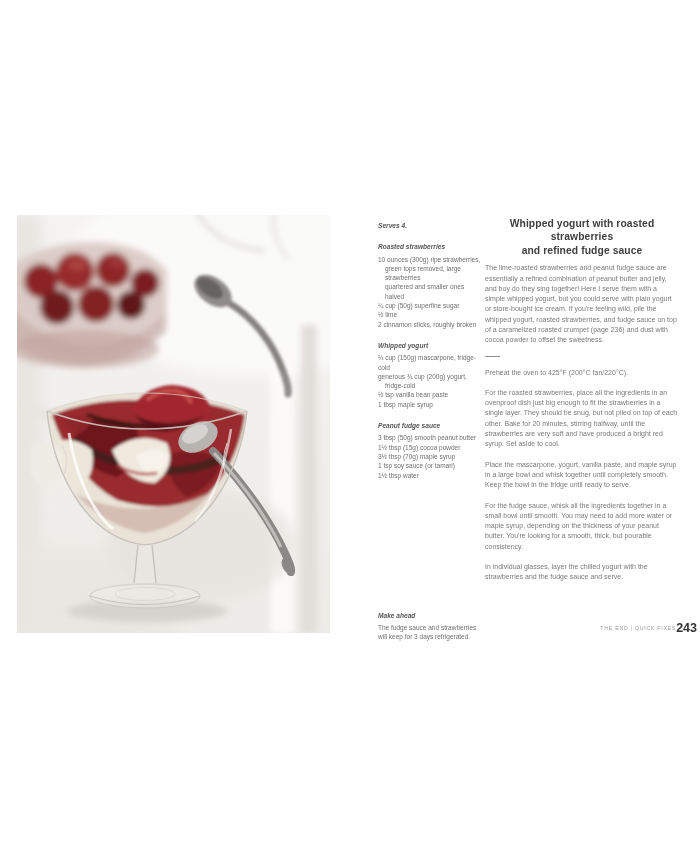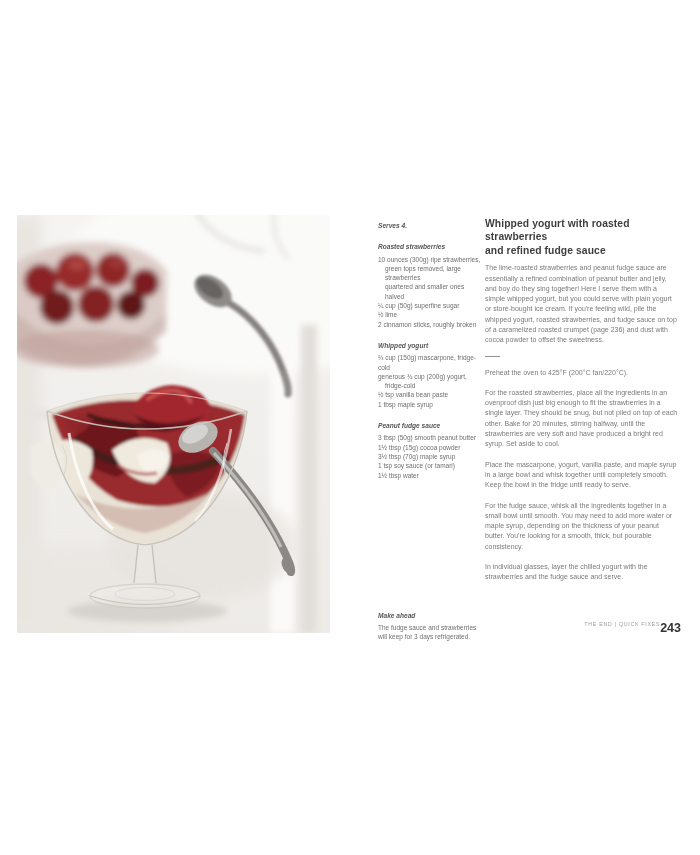--- a/index.html
+++ b/index.html
@@ -23,27 +23,27 @@
   .ing{margin:0;}
   .ing.cont{padding-left:7px;}
 
   .make-ahead{position:absolute;left:378px;top:611px;width:120px;
     font-size:6.5px;line-height:9.6px;color:#6e6e6e;}
   .make-ahead .group-title{margin:0 0 2px;}
 
   
   .main{position:absolute;left:485px;top:217px;width:194px;}
   .recipe-title{font-size:10.3px;line-height:13.4px;font-weight:700;color:#3e3e3e;
-    letter-spacing:.1px;margin:0 0 6px;}
+    letter-spacing:.1px;margin:0 0 6px;text-align:center;}
   .intro{font-size:7px;line-height:10.3px;color:#7a7a7a;margin:0;}
   .divider{width:15px;border:none;border-top:1px solid #8f8f8f;margin:10px 0 11px 0;}
   .step{font-size:7px;line-height:10.3px;color:#7a7a7a;margin:0 0 10px;}
 
   
-  .footer{position:absolute;top:621px;right:19px;display:flex;gap:0;}
+  .footer{position:absolute;top:621px;right:3px;display:flex;align-items:center;gap:0;}
   .footer-label{font-size:5.3px;letter-spacing:.7px;color:#9b9b9b;}
   .footer-page{font-size:12.5px;color:#333333;font-weight:600;}
 </style>
 </head>
 <body>
 
 <div class="photo-frame">
   <svg viewBox="0 0 313 418" xmlns="http://www.w3.org/2000/svg">
     <defs>
       <filter id="b6" x="-40%" y="-40%" width="180%" height="180%">

